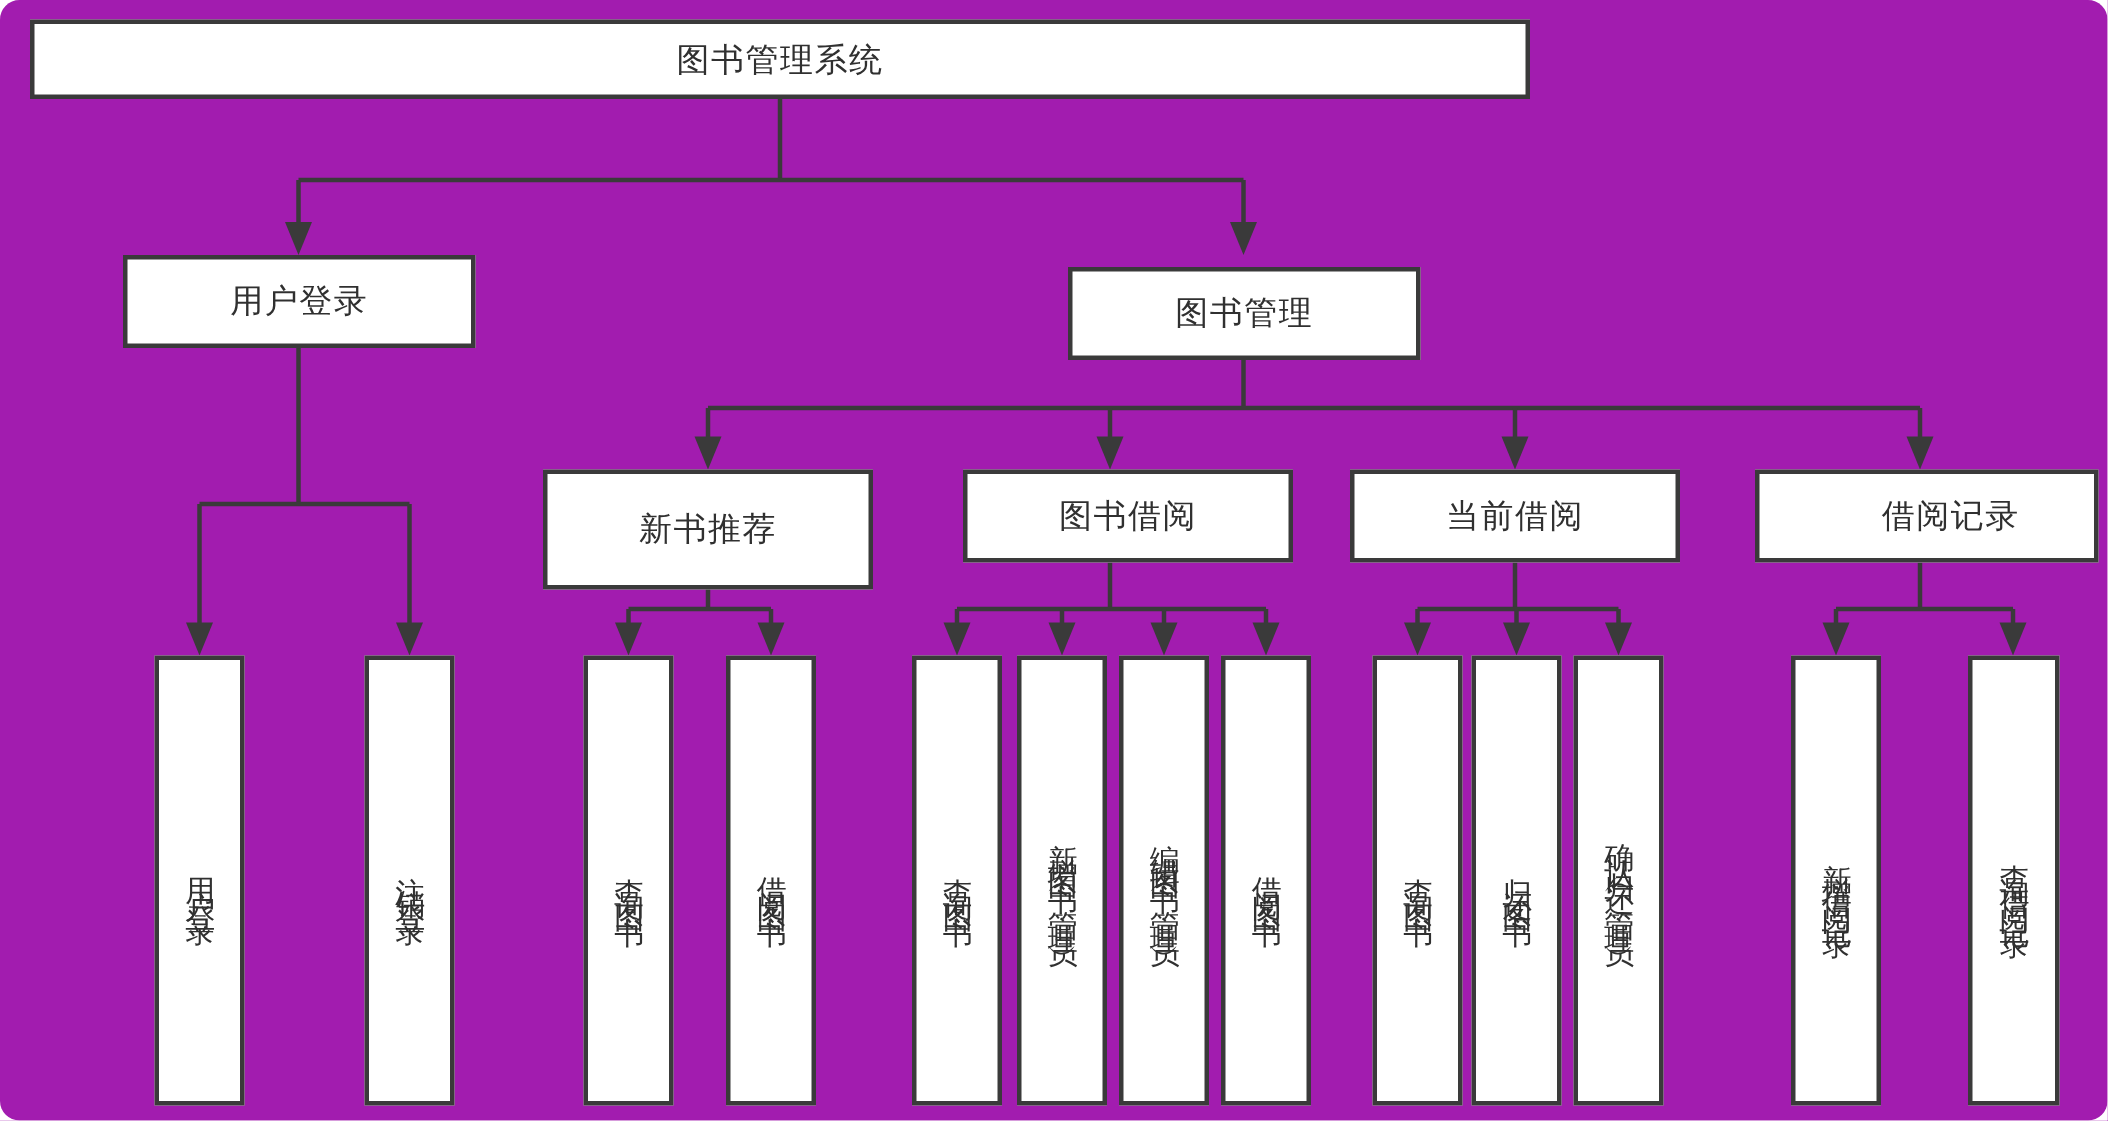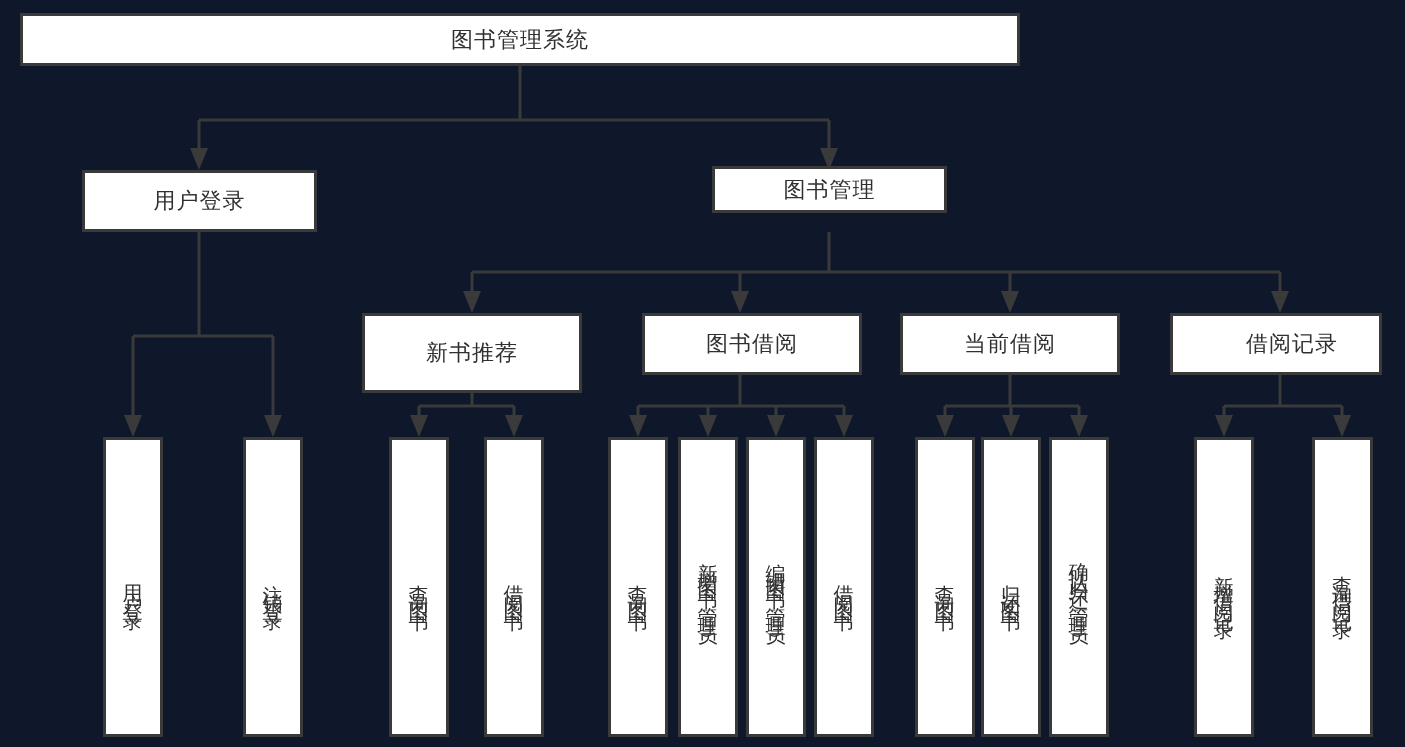--- a/index.html
+++ b/index.html
@@ -1,22 +1,23 @@
 <!DOCTYPE html>
 <html><head>
 <meta charset="utf-8">
 <style>
   html, body { margin: 0; padding: 0; background: #ffffff; }
   .stage {
     position: relative;
     width: 1405px;
     height: 747px;
-    background: #0f172a;
+    background: #a21caf;
     font-family: "Liberation Sans", "DejaVu Sans", sans-serif;
     overflow: hidden;
+    border-radius: 13px;
   }
   .connectors {
     position: absolute;
     left: 0; top: 0;
     z-index: 0;
   }
   .node {
     position: absolute;
     box-sizing: border-box;
     background: #ffffff;
@@ -114,26 +115,26 @@
       <polygon points="1002,415 1020,415 1011,437"></polygon>
       <polygon points="1070,415 1088,415 1079,437"></polygon>
       <polygon points="1215,415 1233,415 1224,437"></polygon>
       <polygon points="1333,415 1351,415 1342,437"></polygon>
     </g>
   </svg>
 
   <div class="node hbox" style="left:20px; top:13px; width:1000px; height:53px;">图书管理系统</div>
 
   <div class="node hbox" style="left:82px; top:170px; width:235px; height:62px;">用户登录</div>
-  <div class="node hbox" style="left:712px; top:166px; width:235px; height:47px;font-family:Liberation Serif, serif;">图书管理</div>
+  <div class="node hbox" style="left:712px; top:178px; width:235px; height:62px;font-family:Liberation Serif, serif;">图书管理</div>
 
   <div class="node hbox" style="left:362px; top:313px; width:220px; height:80px;">新书推荐</div>
   <div class="node hbox" style="left:630px; top:313px; width:220px; height:62px;margin-left:12px;">图书借阅</div>
   <div class="node hbox" style="left:900px; top:313px; width:220px; height:62px;">当前借阅</div>
-  <div class="node hbox" style="left:1170px; top:313px; width:212px; height:62px;padding-left:32px;">借阅记录</div>
+  <div class="node hbox" style="left:1170px; top:313px; width:229px; height:62px;padding-left:32px;">借阅记录</div>
 
   <div class="node vbox" style="left:103px; top:437px; width:60px; height:300px;">用户登录</div>
   <div class="node vbox" style="left:243px; top:437px; width:60px; height:300px;">注销登录</div>
 
   <div class="node vbox" style="left:389px; top:437px; width:60px; height:300px;">查询图书</div>
   <div class="node vbox" style="left:484px; top:437px; width:60px; height:300px;">借阅图书</div>
 
   <div class="node vbox" style="left:608px; top:437px; width:60px; height:300px;">查询图书</div>
   <div class="node vbox" style="left:678px; top:437px; width:60px; height:300px;">新增图书（管理员）</div>
   <div class="node vbox" style="left:746px; top:437px; width:60px; height:300px;">编辑图书（管理员）</div>

